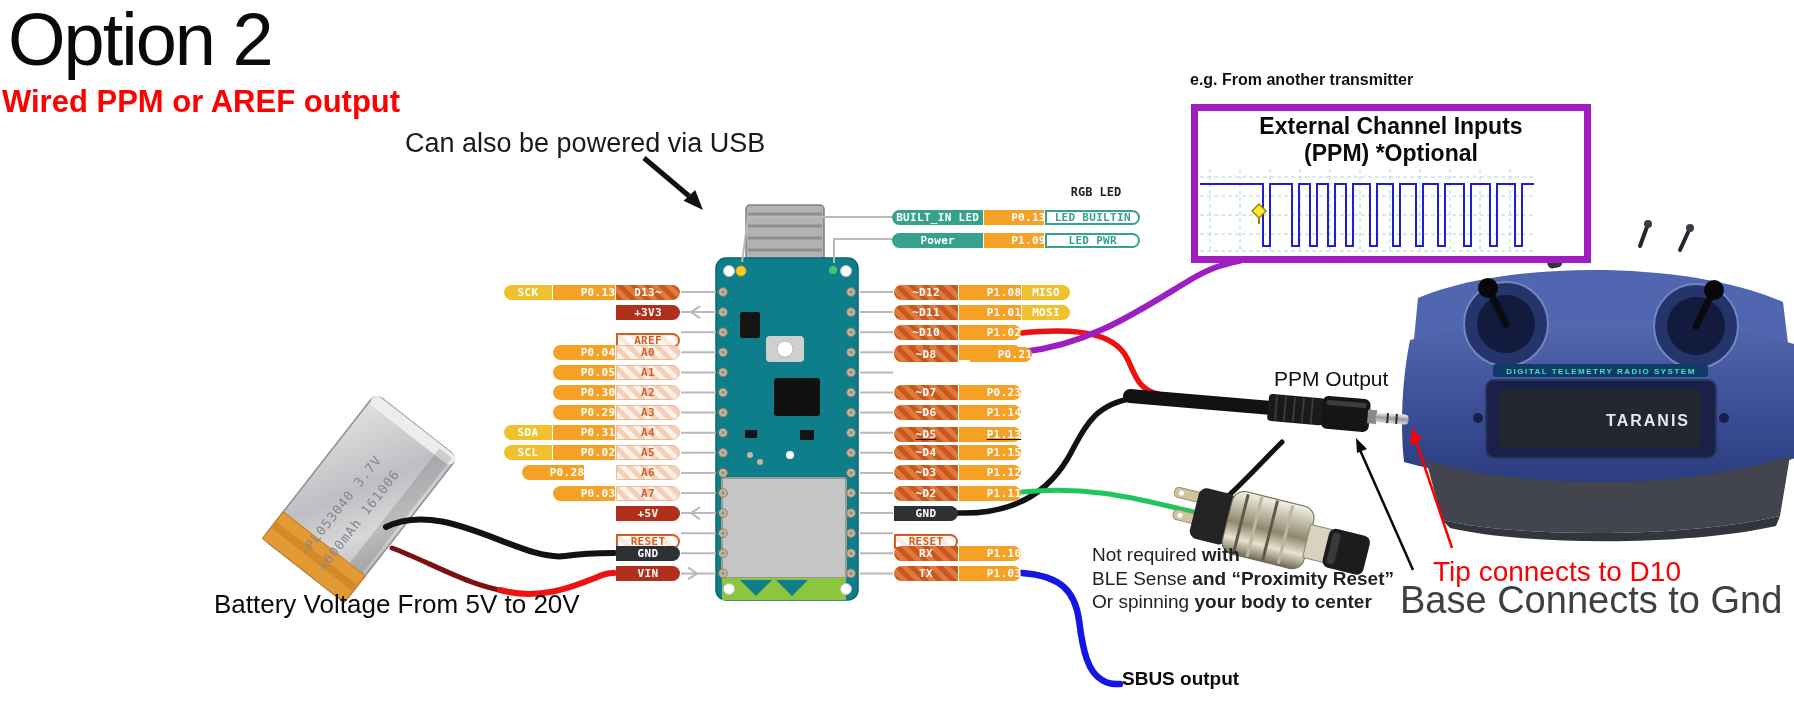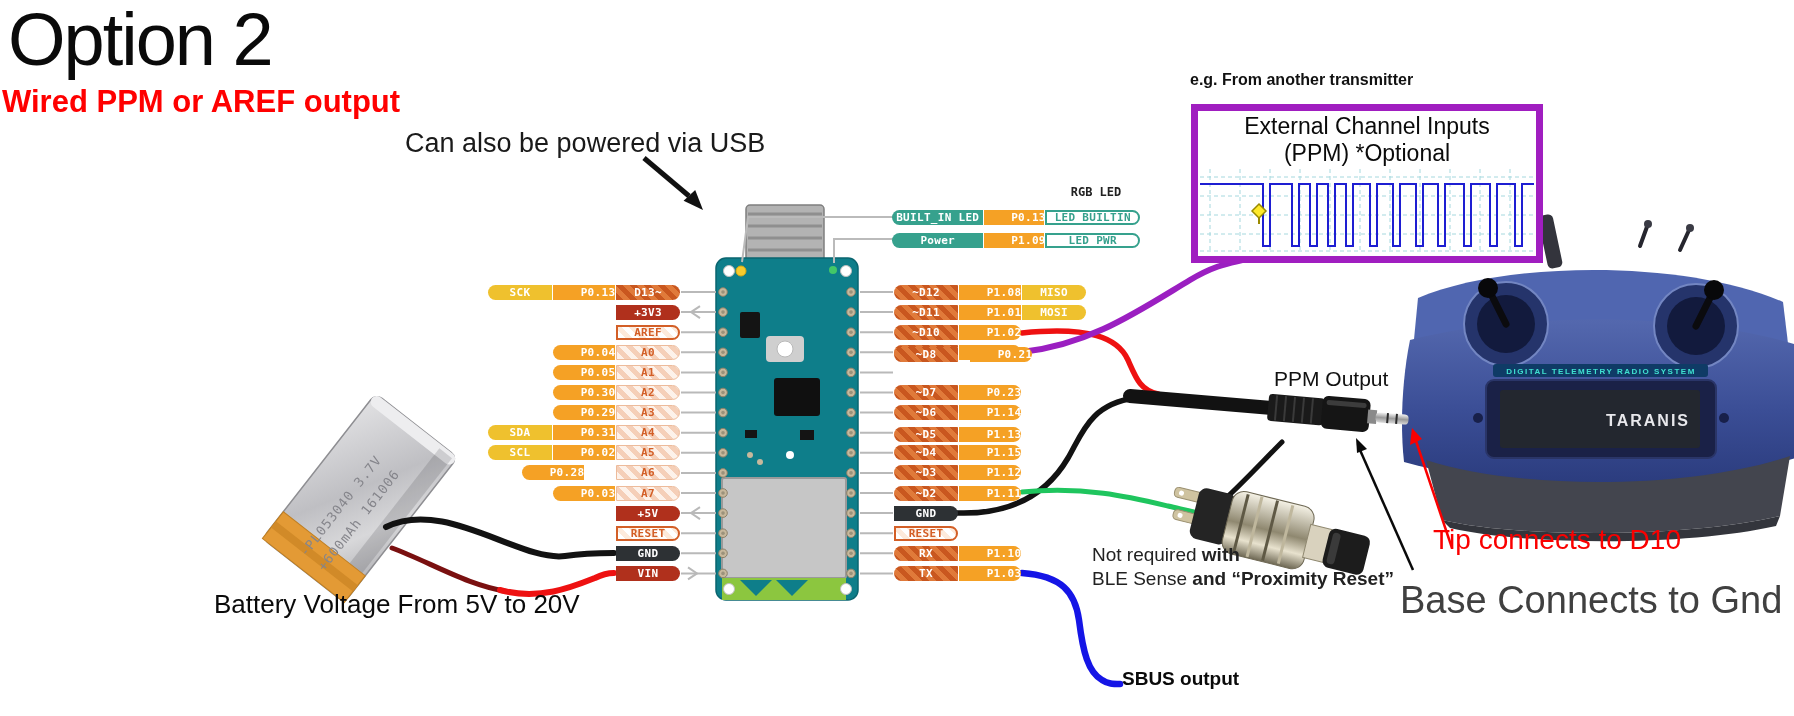--- a/index.html
+++ b/index.html
@@ -9,49 +9,49 @@
   svg{display:block;}
   
   #title{left:8px;top:0;font-size:74px;line-height:80px;letter-spacing:-2px;color:#0a0a0a;}
   #subtitle{left:2px;top:84px;font-size:31px;font-weight:700;color:#ff0000;}
   #usb-note{left:405px;top:128px;font-size:27px;color:#1a1a1a;}
   #eg-note{left:1190px;top:71px;font-size:16px;font-weight:700;color:#111;}
   #rgb-led-label{left:1051px;top:185px;width:90px;text-align:center;font:700 12px "DejaVu Sans Mono",monospace;color:#222;}
   #ppm-output-label{left:1274px;top:367px;font-size:21px;color:#111;}
   #button-note{left:1092px;top:543px;font-size:19px;line-height:23.5px;color:#222;}
   #sbus-label{left:1122px;top:668px;font-size:19px;font-weight:700;color:#0a0a0a;}
-  #tip-label{left:1433px;top:524px;font-size:28px;color:#fa0000;}
+  #tip-label{left:1433px;top:556px;font-size:28px;color:#fa0000;}
   #base-label{left:1400px;top:579px;font-size:38px;color:#404040;}
   #battery-label{left:214px;top:589px;font-size:26px;color:#0a0a0a;}
   
-  #ppm-box{left:1191px;top:104px;width:352px;height:159px;border:7px solid var(--c-purple,#A01EC0);
-           box-sizing:border-box;background:#fff;}
+  #ppm-box{left:1191px;top:104px;width:400px;height:159px;border:7px solid var(--c-purple,#A01EC0);
+           box-sizing:border-box;background:#fff;font-weight:bold;}
   #ppm-box .box-title{position:absolute;left:0;top:2px;width:100%;text-align:center;
            font-size:23px;line-height:27px;color:#0a0a0a;}
   #wavesvg{position:absolute;left:0;top:0;}
   
   .pin-row{position:absolute;display:flex;gap:1px;height:15px;}
   .pin-row.left{left:486px;width:194px;justify-content:flex-end;}
   .pin-row.right{left:894px;width:194px;justify-content:flex-start;}
   .pin-row.top{left:892px;width:248px;justify-content:flex-start;align-items:flex-end;}
   .pill{height:15px;box-sizing:border-box;display:flex;align-items:center;justify-content:center;
         font:700 11px "DejaVu Sans Mono",monospace;color:#fff;letter-spacing:.3px;white-space:nowrap;}
   .pin-row .pill:first-child{border-radius:8px 0 0 8px;}
   .pin-row .pill:last-child{border-radius:0 8px 8px 0;}
-  .w-func{width:64px}.w-port{width:62px}.w-pin{width:64px}
+  .w-func{width:48px}.w-port{width:62px}.w-pin{width:64px}
   .w-tfunc{width:97px}.w-tport{width:60px}.w-tname{width:100px}
   .t-digital{background:repeating-linear-gradient(45deg,#c9571f 0 5px,#e07a3a 5px 10px);}
   .t-analog{background:repeating-linear-gradient(45deg,#fdf2ea 0 5px,#f5cfb8 5px 10px);
             color:#d35f27;border:1px solid #edbb9b;}
   .t-port{background:var(--c-port,#F5A125);padding-left:28px;}
   .t-func{background:var(--c-func,#EFC12E);}
   .t-power{background:var(--c-power,#B0301C);}
   .t-gnd{background:var(--c-gnd,#2D3134);}
   .t-ref{background:repeating-linear-gradient(45deg,#ffffff 0 5px,#fdeadb 5px 10px);
-         color:#d35f27;border:2px solid #d35f27;}
+         color:#d35f27;border:2px solid #d35f27;margin-top:8px;}
   .t-teal{background:var(--c-teal,#36A18D);}
   .t-tealout{background:#fff;color:var(--c-teal,#36A18D);border:2px solid var(--c-teal,#36A18D);}
 </style>
 </head>
 <body>
 
 <div id="canvas">
 
   <svg id="gfx" width="1794" height="716" viewBox="0 0 1794 716">
     <defs>
@@ -432,21 +432,21 @@
         <span class="pill w-port t-port">P0.21</span>
       </div>
       <div class="pin-row right" style="top: 385px;">
         <span class="pill w-pin t-digital">~D7</span>
         <span class="pill w-port t-port">P0.23</span>
       </div>
       <div class="pin-row right" style="top: 405.1px;">
         <span class="pill w-pin t-digital">~D6</span>
         <span class="pill w-port t-port">P1.14</span>
       </div>
-      <div class="pin-row right" style="top: 427px;">
+      <div class="pin-row right" style="top: 427px; text-decoration: underline;">
         <span class="pill w-pin t-digital">~D5</span>
         <span class="pill w-port t-port">P1.13</span>
       </div>
       <div class="pin-row right" style="top: 445.3px;">
         <span class="pill w-pin t-digital">~D4</span>
         <span class="pill w-port t-port">P1.15</span>
       </div>
       <div class="pin-row right" style="top: 465.4px;">
         <span class="pill w-pin t-digital">~D3</span>
         <span class="pill w-port t-port">P1.12</span>
@@ -483,18 +483,19 @@
 
   <div id="title" class="abs">Option 2</div>
   <div id="subtitle" class="abs">Wired PPM or AREF output</div>
   <div id="usb-note" class="abs">Can also be powered via USB</div>
   <div id="eg-note" class="abs">e.g. From another transmitter</div>
   <div id="rgb-led-label" class="abs">RGB LED</div>
   <div id="ppm-output-label" class="abs">PPM Output</div>
   <div id="button-note" class="abs">
       <div><span>Not required </span><span style="font-weight: 700;">with</span></div>
       <div><span>BLE Sense </span><span style="font-weight: 700;">and “Proximity Reset”</span></div>
+      <div><span>Or spinning </span><span style="font-weight: 700;">your body to center</span></div>
     </div>
   <div id="sbus-label" class="abs">SBUS output</div>
   <div id="tip-label" class="abs">Tip connects to D10</div>
   <div id="base-label" class="abs">Base Connects to Gnd</div>
   <div id="battery-label" class="abs">Battery Voltage From 5V to 20V</div>
 </div>
 
 </body></html>

